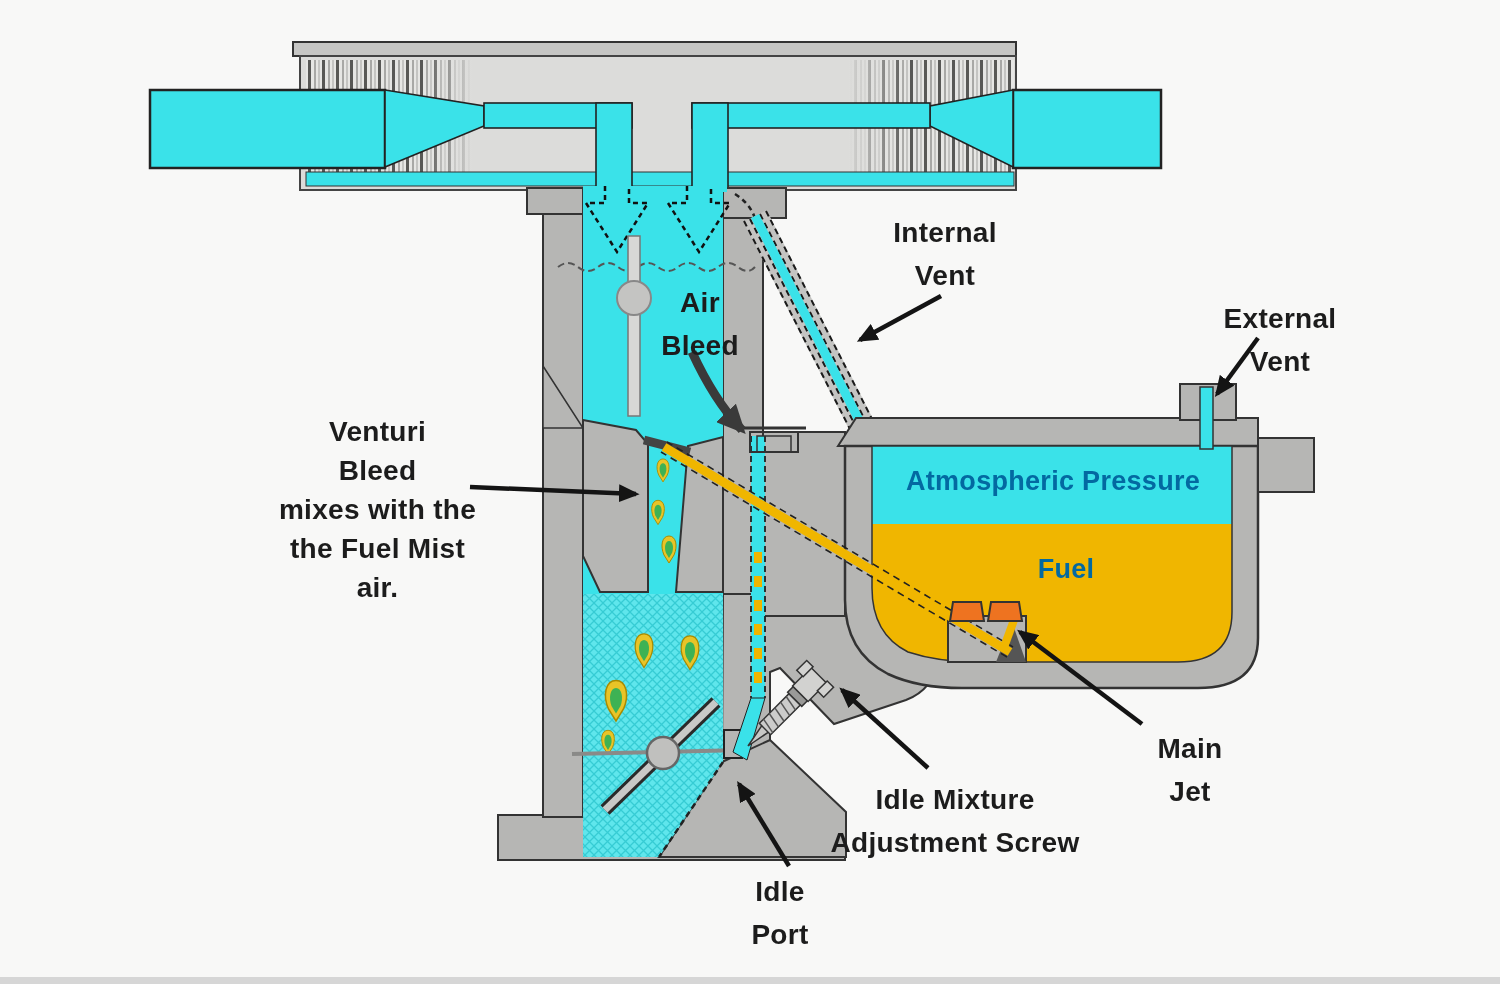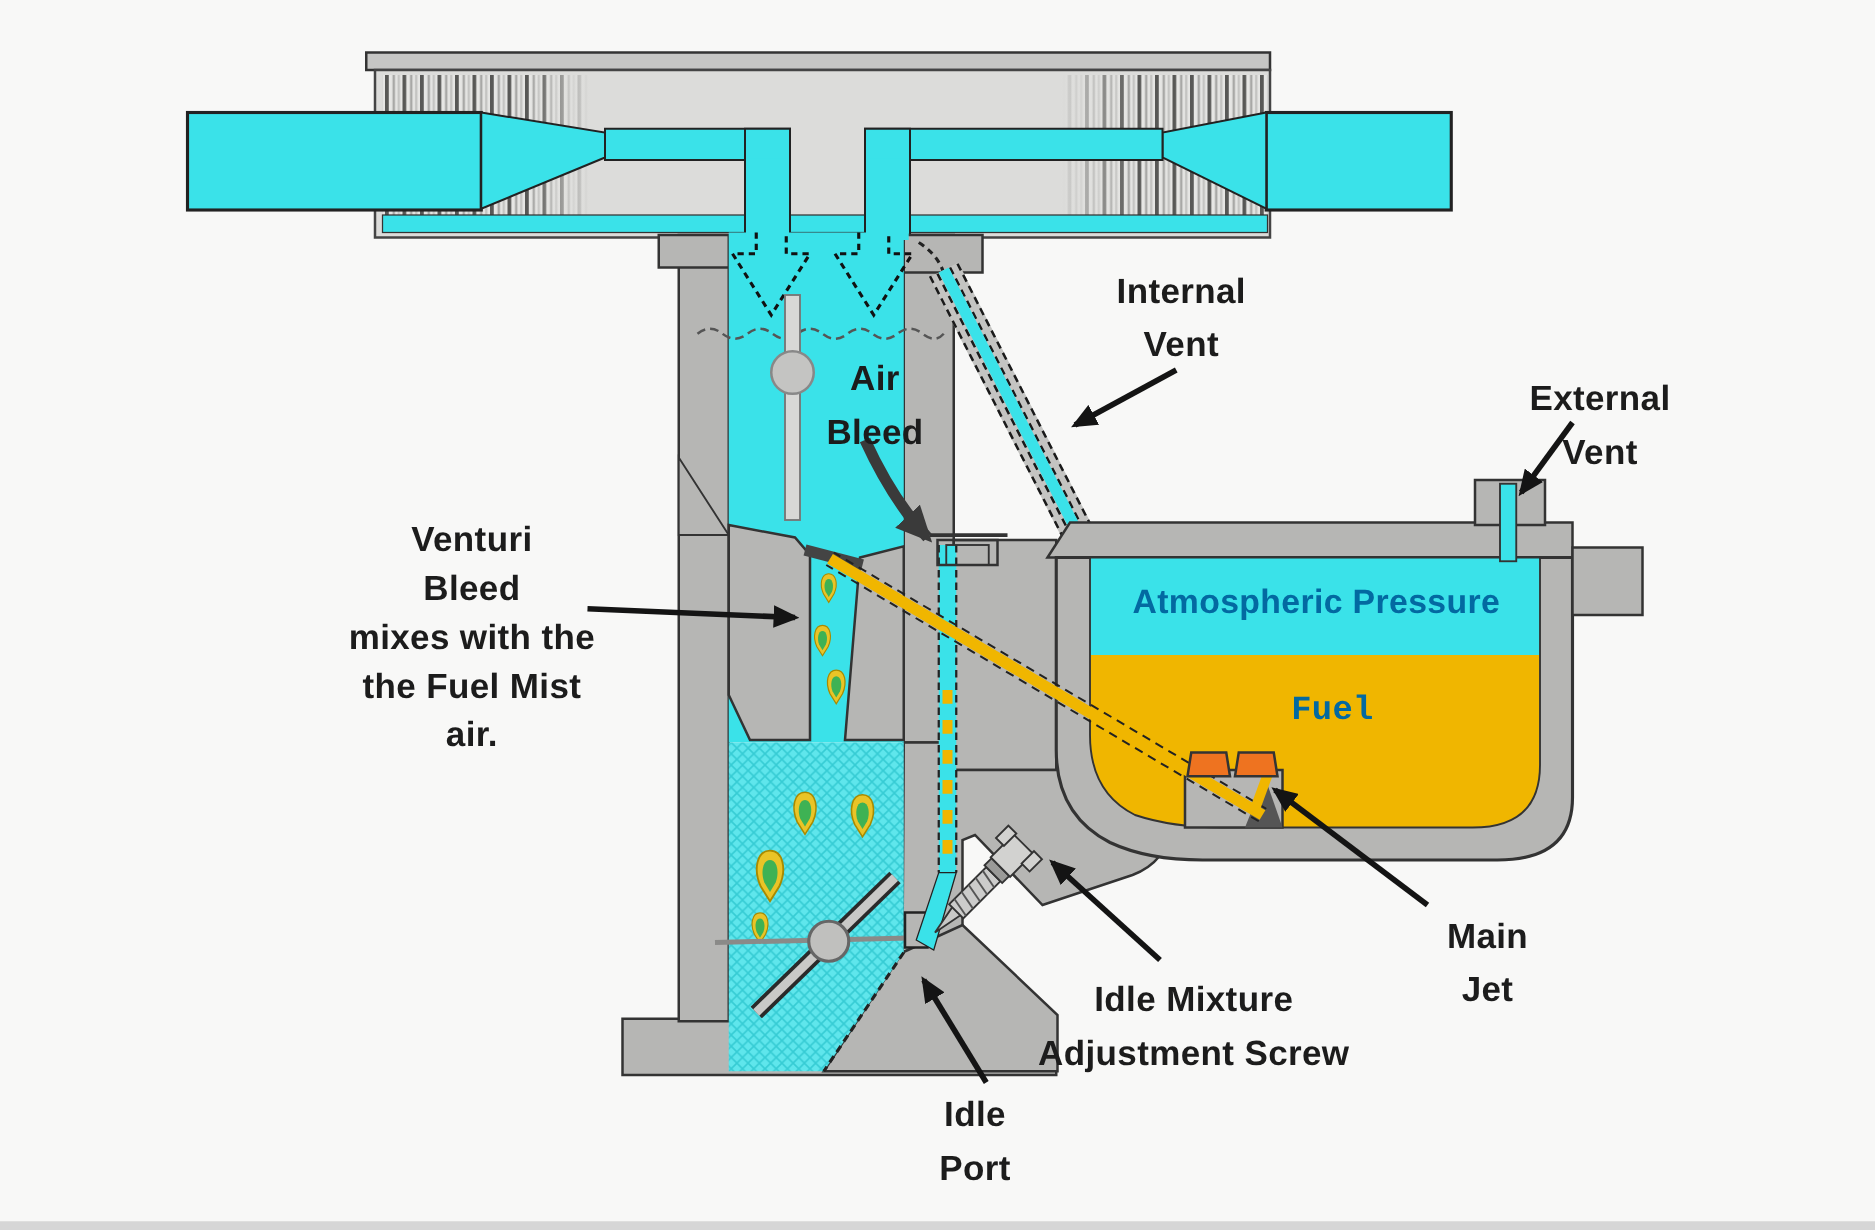--- a/index.html
+++ b/index.html
@@ -220,21 +220,21 @@
   <div class="label venturi" style="left:205px;top:412px;width:345px;">
     <div>Venturi</div>
     <div>Bleed</div>
     <div>mixes with the</div>
     <div>the Fuel Mist</div>
     <div>air.</div>
   </div>
   <div class="label inbowl" style="left:880px;top:460px;width:346px;">
     <div>Atmospheric Pressure</div>
   </div>
-  <div class="label inbowl" style="left:966px;top:548px;width:200px;font-family:Liberation Mono, monospace;">
+  <div class="label inbowl" style="left:966px;top:548px;width:200px;">
     <div>Fuel</div>
   </div>
   <div class="label" style="left:1090px;top:727px;width:200px;">
     <div>Main</div>
     <div>Jet</div>
   </div>
   <div class="label" style="left:772px;top:778px;width:366px;">
     <div>Idle Mixture</div>
     <div>Adjustment Screw</div>
   </div>

